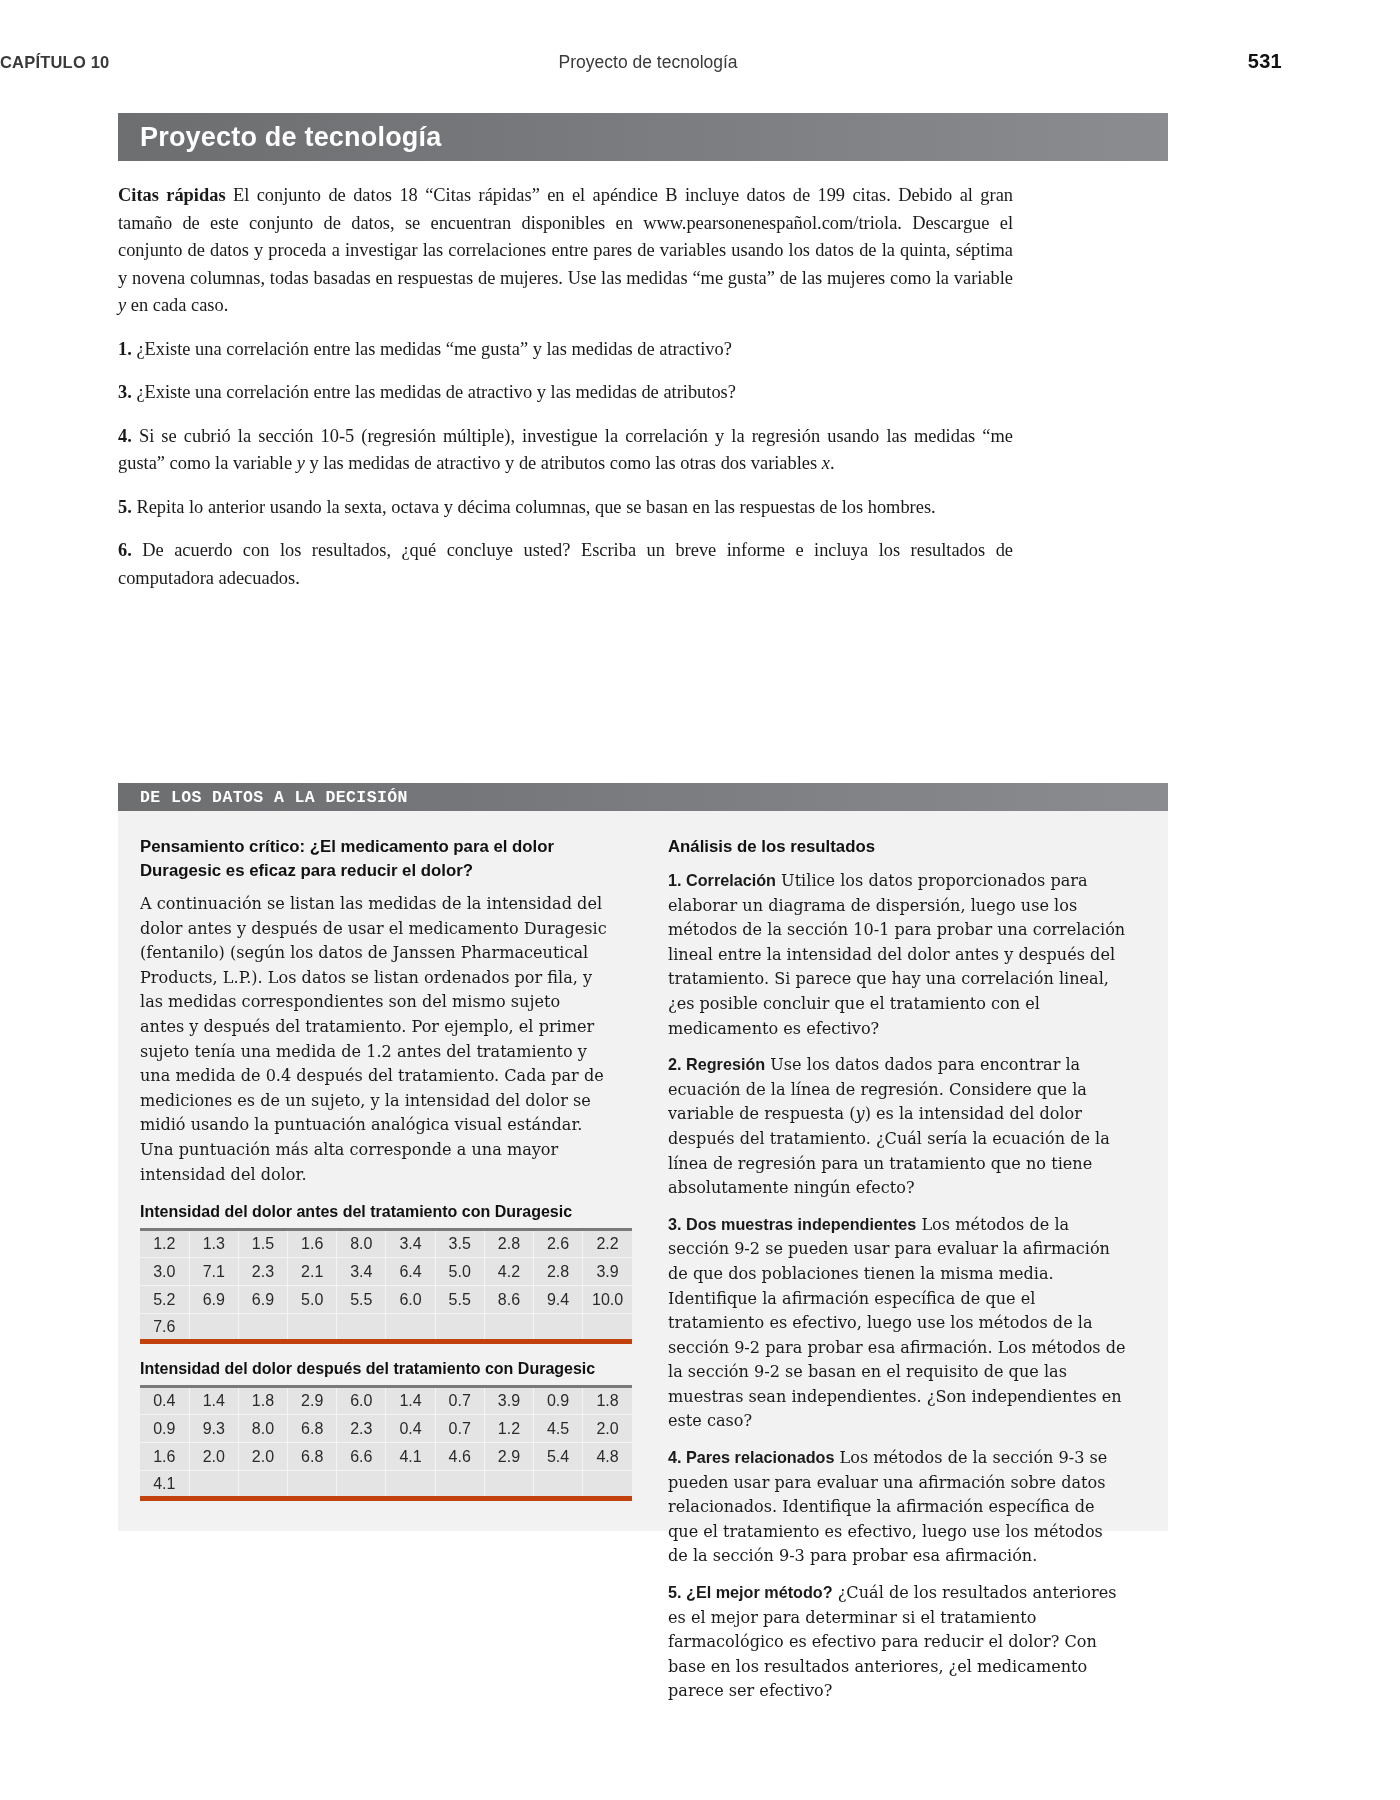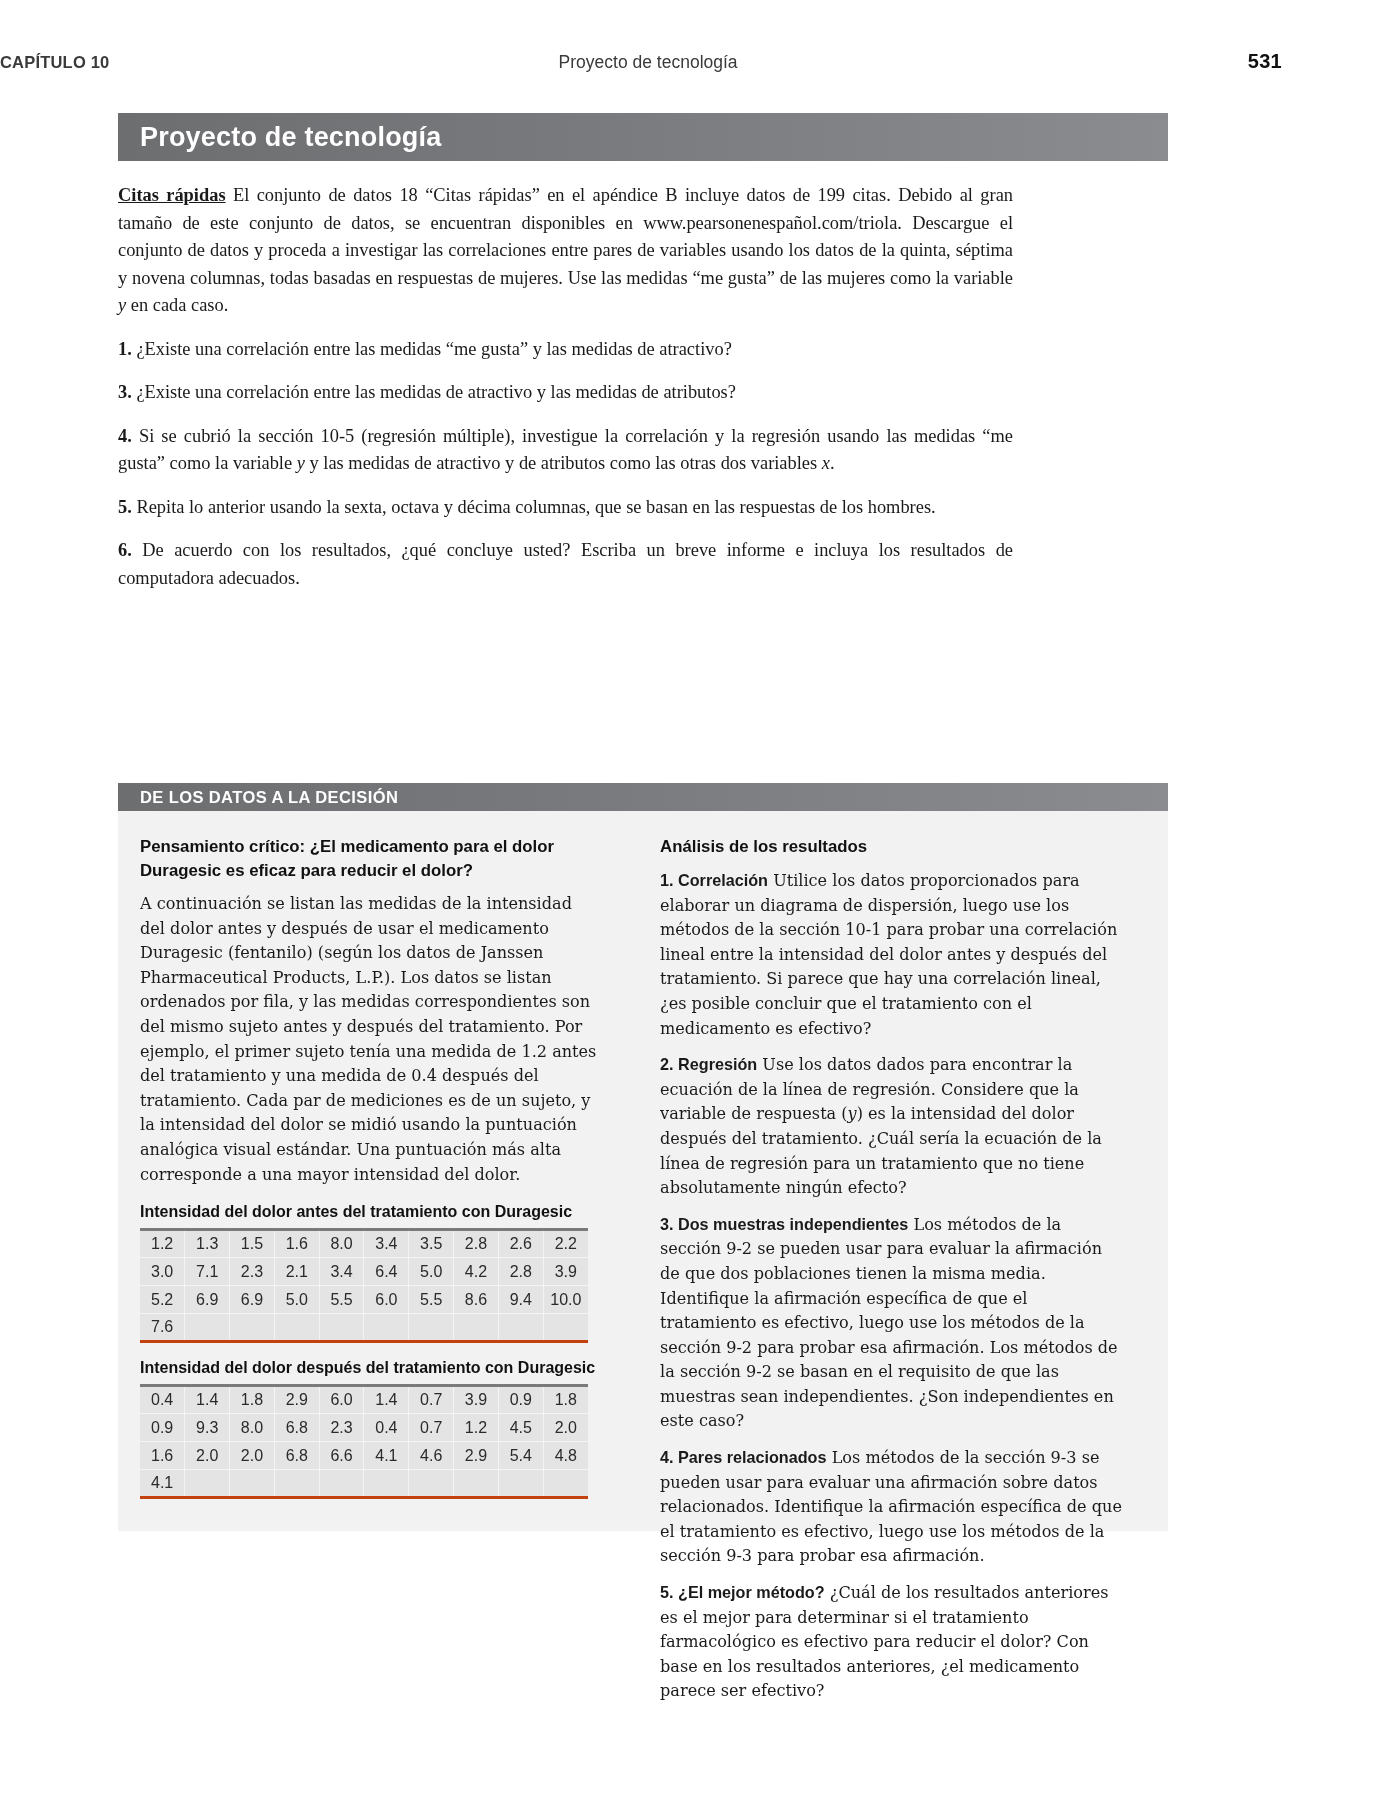--- a/index.html
+++ b/index.html
@@ -67,42 +67,42 @@
     font-weight: bold;
     color: #ffffff;
     padding-left: 22px;
     letter-spacing: 0.2px;
   }
   .banner-sub {
     top: 783px;
     height: 28px;
   }
   .banner-sub .banner-text {
-    font-family: Liberation Sans, sans-serif;
+    font-family: Liberation Mono, monospace;
     font-size: 16.5px;
     font-weight: bold;
     color: #ffffff;
     padding-left: 22px;
     letter-spacing: 0.4px;
   }
 
   
   .tech-body {
     position: absolute;
     top: 182px;
     left: 118px;
     width: 895px;
     font-size: 18.4px;
     line-height: 27.5px;
     color: #1a1a1a;
     text-align: justify;
   }
   .tech-body p { margin-bottom: 16px; }
   .tech-body p.intro { text-align: justify; }
-  .tech-body b { font-weight: bold; text-decoration: underline; }
+  .tech-body b { font-weight: bold; }
   .tech-body i { font-style: italic; }
   .num { font-weight: bold; }
 
   
   .decision {
     position: absolute;
     top: 811px;
     left: 118px;
     width: 1050px;
     height: 720px;
@@ -149,24 +149,24 @@
   
   .table-caption {
     font-family: "Liberation Sans", sans-serif;
     font-size: 16px;
     font-weight: bold;
     color: #111;
     margin: 16px 0 7px 0;
   }
   table.datatbl {
     border-collapse: collapse;
-    width: 448px;
+    width: 492px;
     background: #eab308;
     border-top: 3px solid #7a7a7a;
-    border-bottom: 3px solid #c2410c;
+    border-bottom: 5px solid #c2410c;
   }
   table.datatbl td {
     width: 44.8px;
     height: 28px;
     text-align: center;
     vertical-align: middle;
     font-family: "Liberation Sans", sans-serif;
     font-size: 16px;
     color: #2a2a2a;
     background: #e4e4e4;

